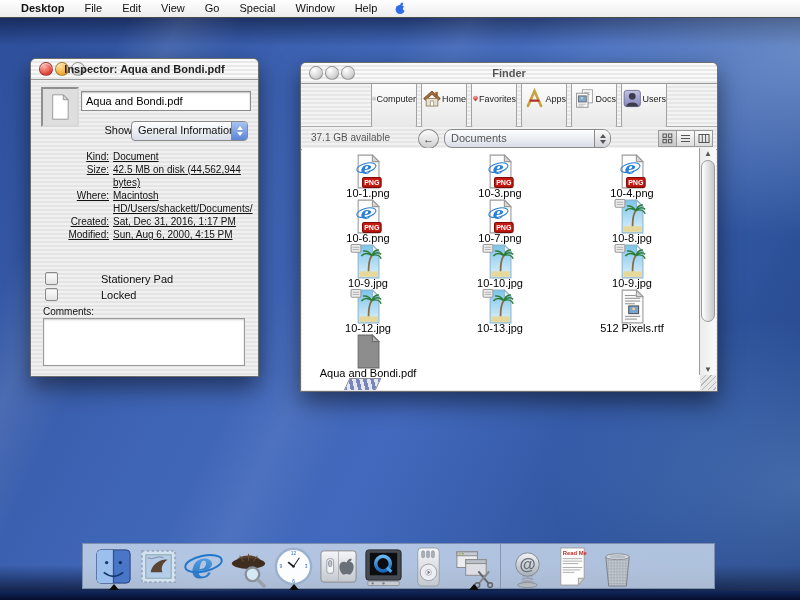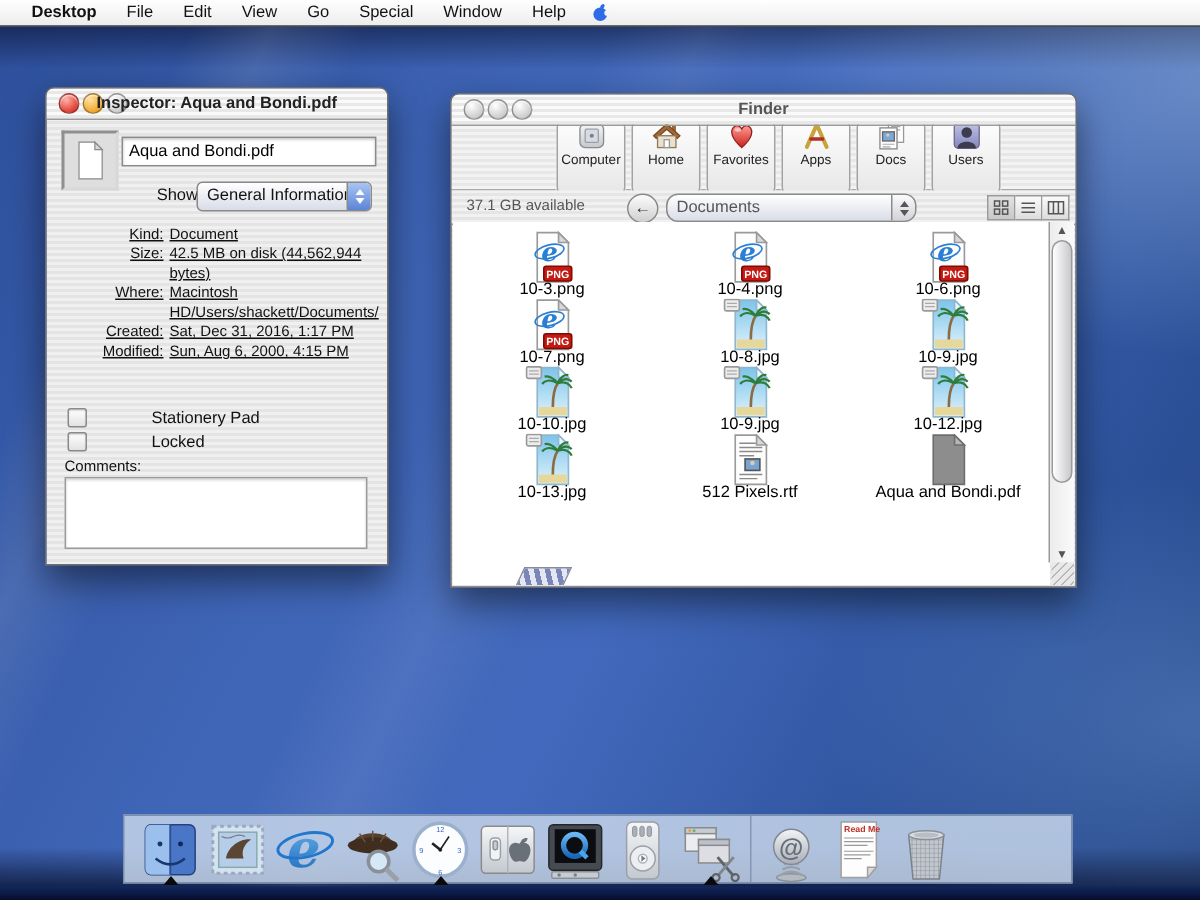--- a/index.html
+++ b/index.html
@@ -72,22 +72,22 @@
   .comments-label{position:absolute;left:12px;top:226px;font-size:10px;}
   .comments-area{position:absolute;left:12px;top:238px;width:196px;height:42px;border:1px solid #9a9a9a;
       background:#fff;resize:none;box-shadow:inset 0 1px 2px rgba(0,0,0,.2);}
   
   #finder{left:300px;top:62px;width:416px;height:328px;z-index:2;}
   #finder .title{color:#555;}
   .toolbar{height:42px;border-bottom:1px solid #aaa;display:flex;align-items:center;
       padding-left:70px;gap:4px;
       background:repeating-linear-gradient(to bottom,#f3f3f3 0 2px,#e7e7e7 2px 4px);}
   .tbtn{width:44px;height:37px;border:1px solid #a2a2a2;border-radius:6px;
-      background:linear-gradient(#fefefe,#e6e6e6);display:flex;flex-direction:column;
-      align-items:center;padding-bottom:13px;box-shadow:0 1px 1px rgba(255,255,255,.8);}
+      background:linear-gradient(#fefefe,#e6e6e6);display:flex;flex-direction:row;
+      align-items:center;justify-content:flex-end;padding-bottom:13px;box-shadow:0 1px 1px rgba(255,255,255,.8);}
   .tbtn svg{width:21px;height:21px;margin-bottom:0;}
   .tbtn .tlabel{font-size:9px;color:#222;line-height:10px;}
   .statusbar{height:22px;border-bottom:1px solid #999;position:relative;font-size:10px;color:#555;
       background:repeating-linear-gradient(to bottom,#f1f1f1 0 2px,#e5e5e5 2px 4px);}
   .status-text{position:absolute;left:10px;top:5px;}
   .backbtn{position:absolute;left:117px;top:2px;width:19px;height:18px;border-radius:50%;
       border:1px solid #8a8a8a;background:linear-gradient(#fcfcfc,#cfcfcf);
       display:flex;align-items:center;justify-content:center;font-size:11px;color:#333;line-height:1;}
   #path-popup{position:absolute;left:143px;top:2px;width:165px;height:17px;border-radius:8px;}
   .views{position:absolute;right:4px;top:3px;display:flex;}
@@ -476,20 +476,26 @@
         </div>
     </div>
   </div>
 
   <div class="content">
     <div class="files-grid">
       <div class="fcell">
         <svg>
             <use href="#sym-ie-png"></use>
           </svg>
+        <div class="flabel">10-1.png</div>
+        </div>
+      <div class="fcell">
+        <svg>
+            <use href="#sym-ie-png"></use>
+          </svg>
         <div class="flabel">10-3.png</div>
         </div>
       <div class="fcell">
         <svg>
             <use href="#sym-ie-png"></use>
           </svg>
         <div class="flabel">10-4.png</div>
         </div>
       <div class="fcell">
         <svg>

